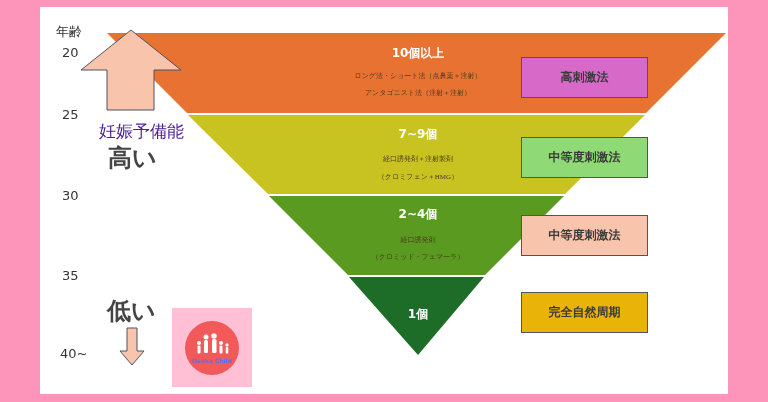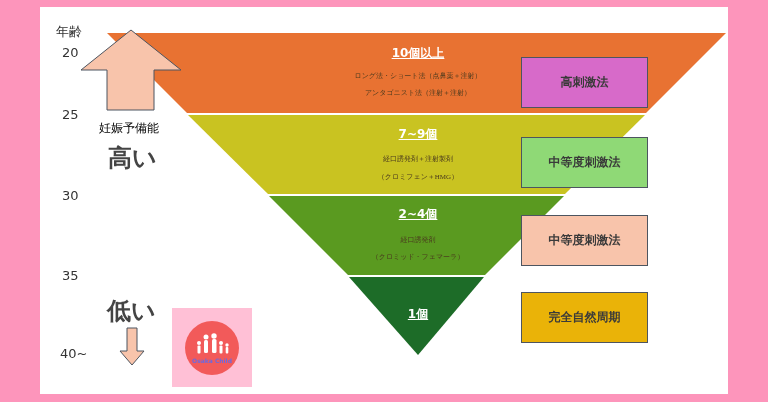--- a/index.html
+++ b/index.html
@@ -13,37 +13,37 @@
     position:absolute; left:40px; top:7px; width:688px; height:387px;
     background:#ffffff;
   }
   .abs { position:absolute; }
   svg.tri { position:absolute; left:0; top:0; }
   .axis-label {
     position:absolute; font-size:13px; color:#333; line-height:1;
   }
   .band-title {
     position:absolute; color:#fff; font-weight:bold; font-size:12px;
-    text-align:center; width:200px; left:318px; line-height:1;text-decoration:underline;
+    text-align:center; width:200px; left:318px; line-height:1;
   }
   .band-sub {
     position:absolute; color:#4a3a1e; font-size:7px;
     text-align:center; width:220px; left:308px; line-height:1;font-family:Liberation Serif, serif;
   }
   .method-box {
-    position:absolute; left:521px; width:127px; height:51px;
+    position:absolute; left:521px; width:127px; height:41px;
     border:1px solid #4d5560; box-sizing:border-box;
     display:flex; align-items:center; justify-content:center;
     font-weight:bold; font-size:12px; color:#3a3a3a;
   }
   .big-word {
     position:absolute; font-weight:bold; font-size:24px; color:#444;
   }
   .fertility-label {
-    position:absolute; font-size:12px; color:#000000;
+    position:absolute; font-size:17px; color:#4c1d95;
   }
   .logo-box {
     position:absolute; left:172px; top:308px; width:80px; height:79px;
     background:#ffc0d6;
   }
 </style>
 </head>
 <body>
 
 <div class="card"></div>

